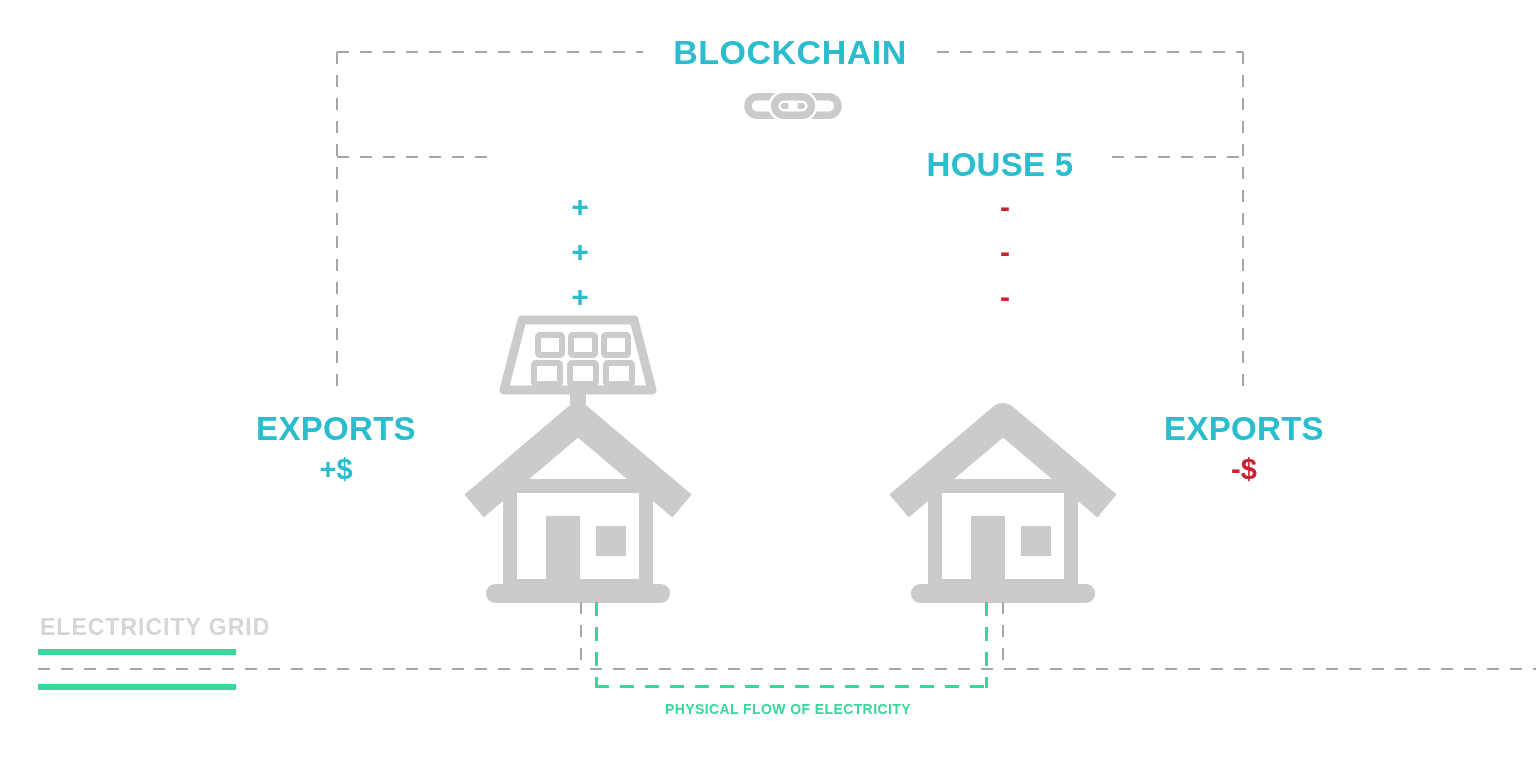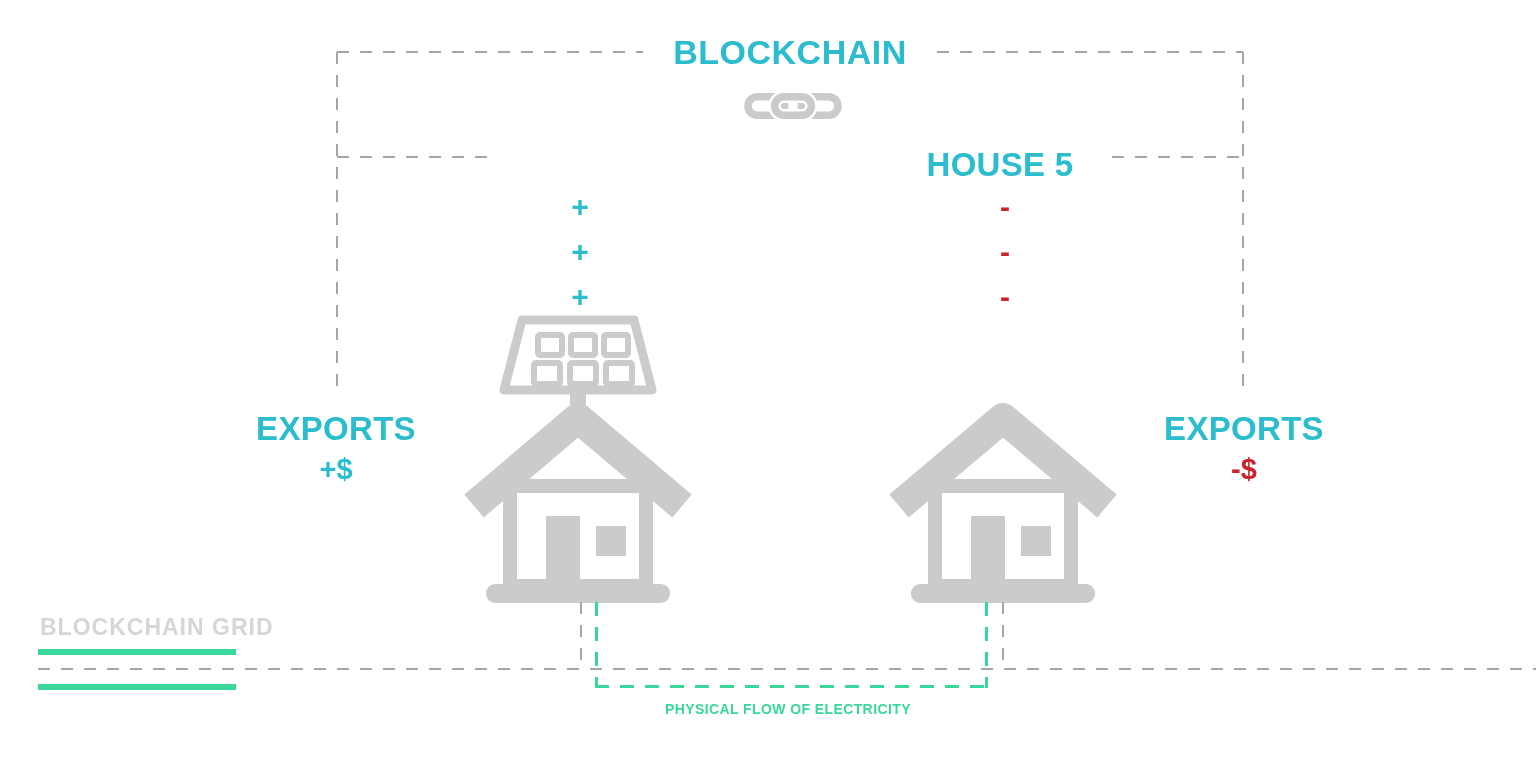--- a/index.html
+++ b/index.html
@@ -134,21 +134,21 @@
 
   <div class="abs" style="left:236px;top:410px;width:200px;">
     <div class="trade-label">EXPORTS</div>
     <div class="trade-value pos">+$</div>
   </div>
   <div class="abs" style="left:1144px;top:410px;width:200px;">
     <div class="trade-label">EXPORTS</div>
     <div class="trade-value neg">-$</div>
   </div>
 
-  <div class="abs grid-label" style="left:40px;top:614px;">BLOCKCHAIN GRID</div>
+  <div class="abs grid-label" style="left:40px;top:614px;">ELECTRICITY GRID</div>
   <div class="abs gbar" style="left:38px;top:649px;width:198px;"></div>
   <div class="abs dash-h" style="left:38px;top:668px;width:1498px;"></div>
   <div class="abs gbar" style="left:38px;top:684px;width:198px;"></div>
 
   <div class="abs dash-v" style="left:580px;top:602px;height:68px;"></div>
   <div class="abs dash-v" style="left:1002px;top:602px;height:68px;"></div>
 
   <div class="abs gdash-v" style="left:595px;top:602px;height:86px;"></div>
   <div class="abs gdash-v" style="left:985px;top:602px;height:86px;"></div>
   <div class="abs gdash-h" style="left:595px;top:685px;width:393px;"></div>

